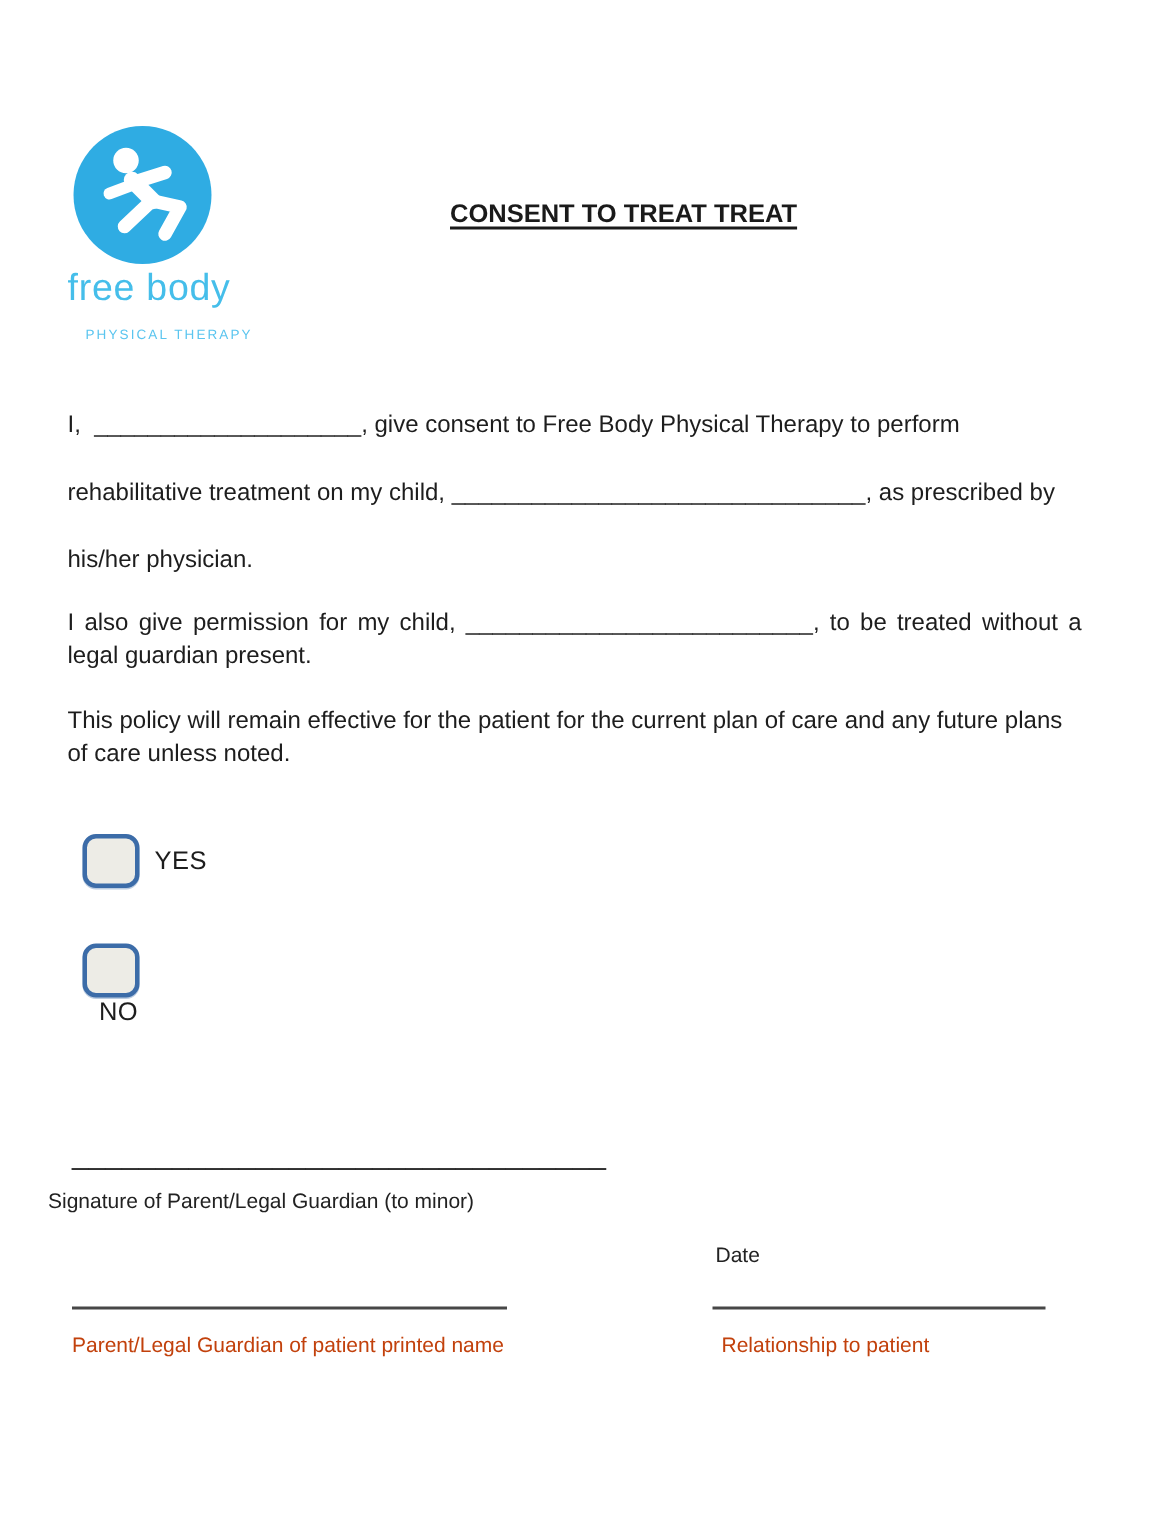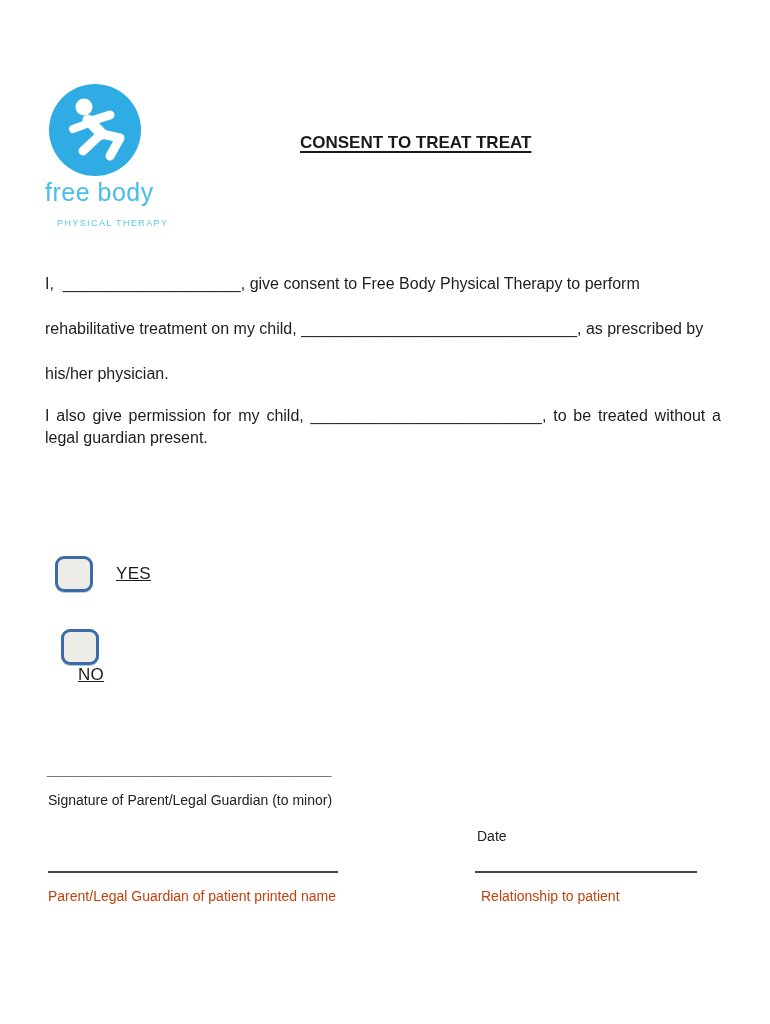--- a/index.html
+++ b/index.html
@@ -48,31 +48,31 @@
   .option-yes { top: 556px; }
   .option-no  { top: 629px; flex-direction: column; }
   .checkbox {
     width: 32px; height: 30px;
     border: 3px solid #3c6ca8;
     border-radius: 9px;
     background: #edece6;
     box-shadow: 0 1px 0 rgba(60,108,168,0.35);
     cursor: pointer;
   }
-  .option-label { margin-left: 23px; font-size: 17px; letter-spacing: 0.3px; text-decoration: underline; }
+  .option-label { margin-left: 10px; font-size: 17px; letter-spacing: 0.3px; }
 
   
   .sig-underscores {
     position: absolute; top: 760px;
-    font-size: 16px; color: #2b2b2b; line-height: 20px; white-space: pre; font-style: italic;
+    font-size: 20px; color: #2b2b2b; line-height: 20px; white-space: pre;
   }
   .sig-underscores.left-col { left: 48px; }
   .sig-underscores.right-col { left: 474px; }
   .sig-label { position: absolute; top: 792px; font-size: 14px; color: #222222; white-space: nowrap; }
-  .sig-label.left-col { left: 48px; text-align: right; }
+  .sig-label.left-col { left: 32px; text-align: right; }
   .sig-label.right-col { left: 477px; margin-top: 36px; }
 
   .rule-line { position: absolute; top: 871px; border-top: 2px solid #474747; }
   .rule-line.left-col { left: 48px; width: 290px; }
   .rule-line.right-col { left: 475px; width: 222px; }
   .rule-label { position: absolute; top: 888px; font-size: 14px; color: #c2410c; white-space: nowrap; }
   .rule-label.left-col { left: 48px; }
   .rule-label.right-col { left: 481px; }
 </style>
 </head>
@@ -95,20 +95,21 @@
     <div class="logo-wordmark" style="color:#45BEEA;">free body</div>
     <div class="logo-tagline" style="color:#5BC5EF;margin-top:12px;">PHYSICAL THERAPY</div>
   </div>
 
   <div class="doc-title">CONSENT TO TREAT TREAT</div>
 
   <p class="para para-1"><span>I,  </span><span class="blank">____________________</span><span>, give consent to Free Body Physical Therapy to perform rehabilitative treatment on my child, </span><span class="blank">_______________________________</span><span>, as prescribed by his/her physician.</span></p>
 
   <p class="para para-2"><span>I also give permission for my child, </span><span class="blank">__________________________</span><span>, to be treated without a legal guardian present.</span></p>
 
+  <p class="para para-3">This policy will remain effective for the patient for the current plan of care and any future plans of care unless noted.</p>
 
   <div class="option-row option-yes">
     <div class="checkbox"></div>
     <span class="option-label">YES</span>
   </div>
 
   <div class="option-row option-no">
     <div class="checkbox"></div>
     <span class="option-label">NO</span>
   </div>

